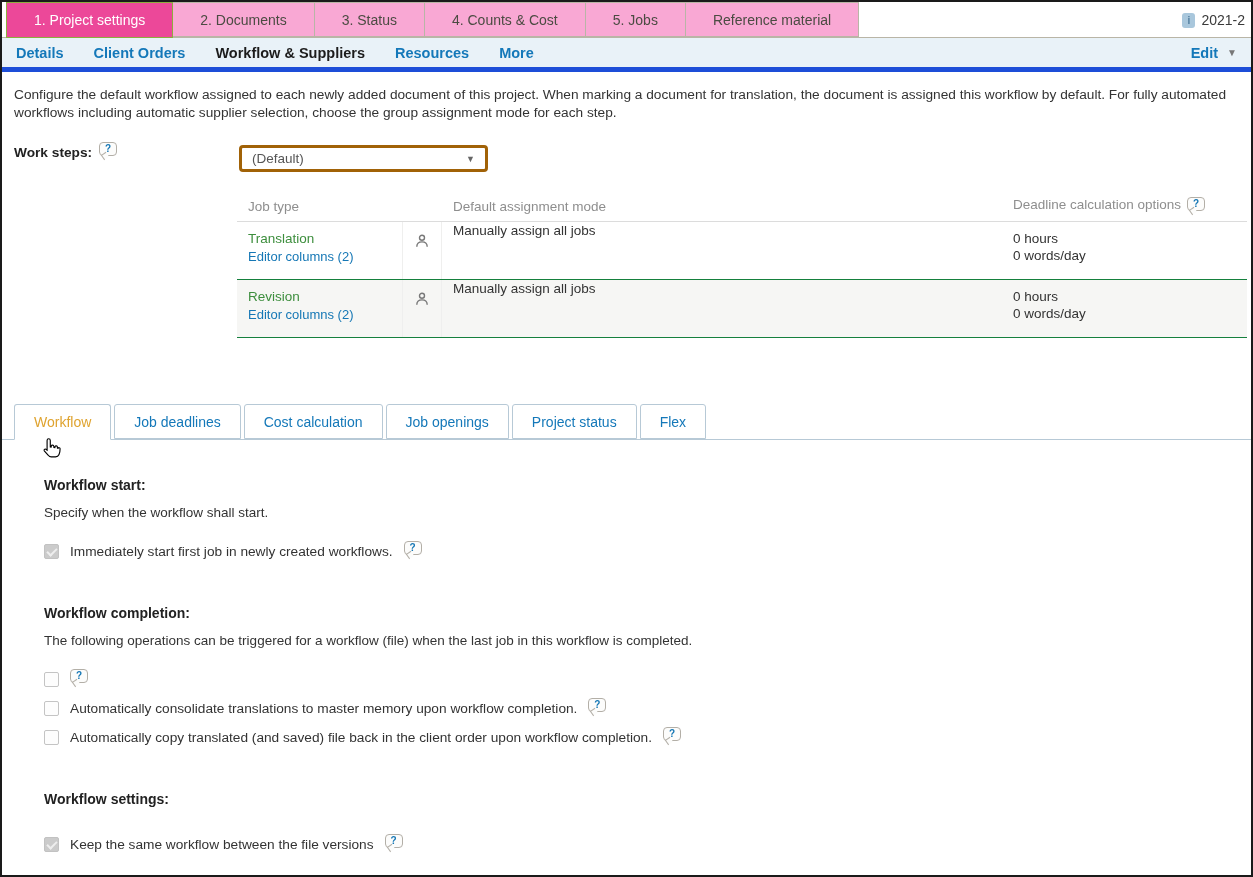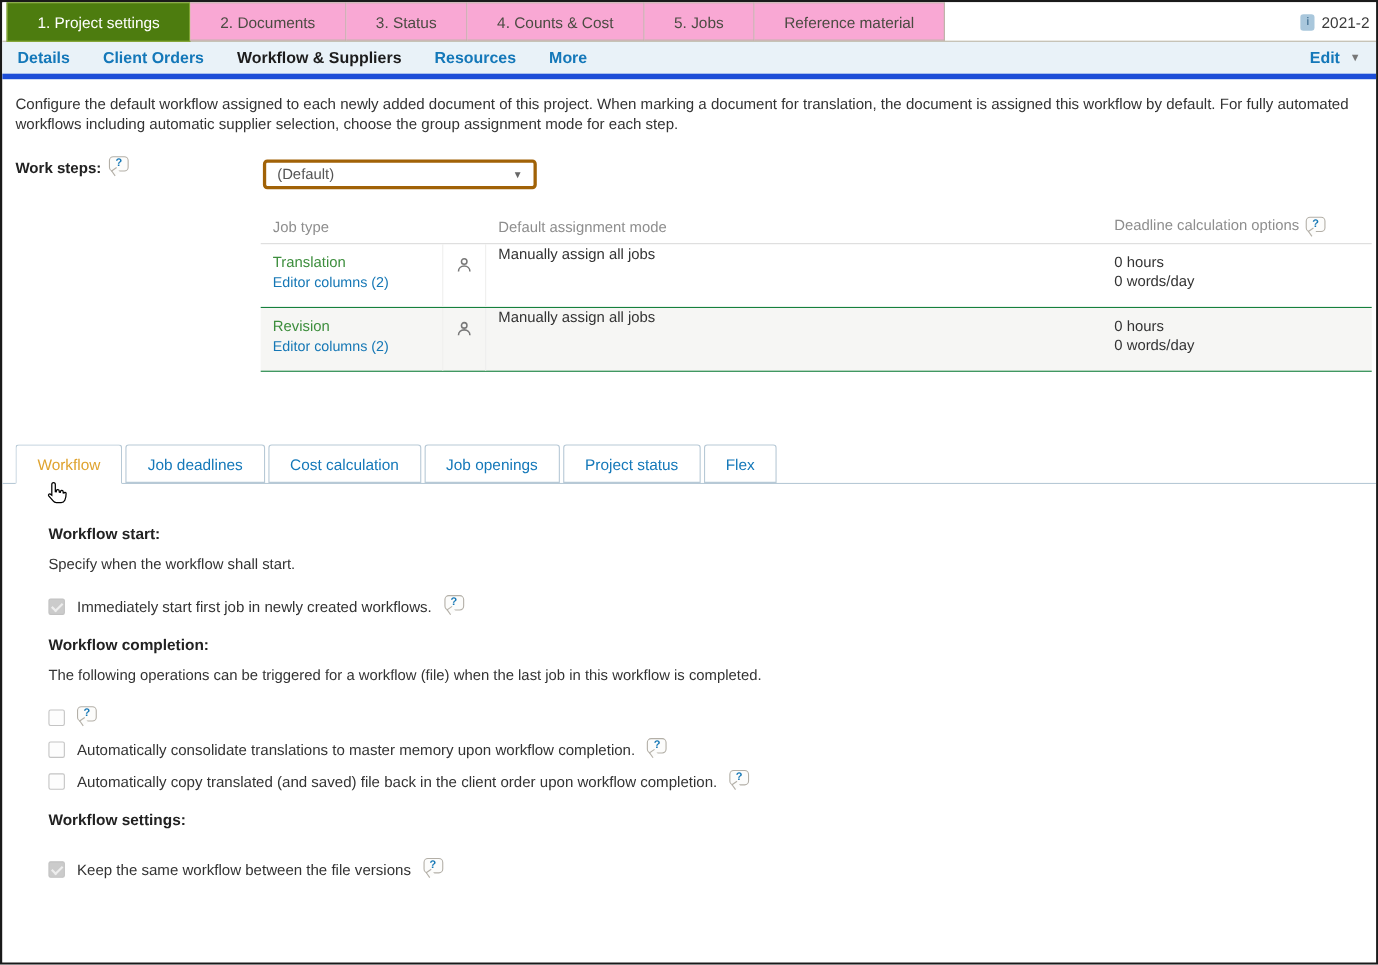--- a/index.html
+++ b/index.html
@@ -4,21 +4,21 @@
 <style>
   * { margin:0; padding:0; box-sizing:border-box; }
   html,body { background:#fff; }
   body { font-family:"Liberation Sans","DejaVu Sans",sans-serif; }
   .page { position:relative; width:1253px; height:877px; border:2px solid #1a1a1a; background:#fff; overflow:hidden; }
 
   
   .topbar { display:flex; align-items:stretch; height:36px; background:#fff; border-bottom:1px solid #b9b5a6; padding-left:4px; position:relative; }
   .ptab { display:flex; align-items:center; padding:0 27px; font-size:14px; color:#4b4b42; background:#f9a8d4; border:1px solid #b9b5a6; border-left:none; cursor:pointer; white-space:nowrap; }
   .ptab:first-child { border-left:1px solid #b9b5a6; }
-  .ptab.active { background:#4d7c0f; color:#ffffff; border-color:#8dae3e; margin-bottom:-1px; }
+  .ptab.active { background:#ec4899; color:#ffffff; border-color:#8dae3e; margin-bottom:-1px; }
   .top-right { position:absolute; right:6px; top:0; height:36px; display:flex; align-items:center; gap:6px; overflow:hidden; }
   .info-icon { width:13px; height:15px; border-radius:3px; background:#a9c7dc; color:#537e9e; font-size:10px; font-weight:bold; display:inline-flex; align-items:center; justify-content:center; }
   .proj-ref { font-size:14px; color:#3a3a3a; white-space:nowrap; }
 
   
   .navbar { display:flex; align-items:center; height:34px; background:#e9f2f8; border-bottom:5px solid #1d4ed8; padding:0 14px; gap:30px; }
   .nav-item { font-size:14.5px; font-weight:bold; color:#1478b9; cursor:pointer; white-space:nowrap; }
   .nav-item.active { color:#1c1c1c; cursor:default; }
   .nav-right { margin-left:auto; display:flex; align-items:center; gap:9px; }
   .edit-link { font-size:14.5px; font-weight:bold; color:#1478b9; cursor:pointer; }
@@ -65,21 +65,21 @@
 
   
   .panel { padding:37px 20px 0 42px; }
   .sec-title { font-size:14px; font-weight:bold; color:#222; }
   .sec-desc { margin-top:12px; font-size:13.5px; color:#333; }
   .opt-row { display:flex; align-items:center; gap:11px; margin-top:0; }
   .opt-label { font-size:13.7px; color:#333; }
   .checkbox { flex:0 0 auto; width:15px; height:15px; border:1px solid #c4c4c4; border-radius:2px; background:#fdfdfd; position:relative; cursor:pointer; }
   .checkbox.checked { background:#cbcbcb; border-color:#c2c2c2; }
   .checkbox.checked::after { content:""; position:absolute; left:2px; top:3px; width:8px; height:4px; border-left:2px solid #eeeeee; border-bottom:2px solid #eeeeee; transform:rotate(-45deg); }
-  .mt22 { margin-top:24px; } .mt44 { margin-top:19px; } .mt13 { margin-top:14px; } .mt28 { margin-top:30px; }
+  .mt22 { margin-top:24px; } .mt44 { margin-top:46px; } .mt13 { margin-top:14px; } .mt28 { margin-top:30px; }
   .person-icon svg { display:block; }
 </style>
 </head>
 <body>
 
 <div class="page">
 
   <div class="topbar">
     <div class="ptab active">1. Project settings</div>
     <div class="ptab">2. Documents</div>

